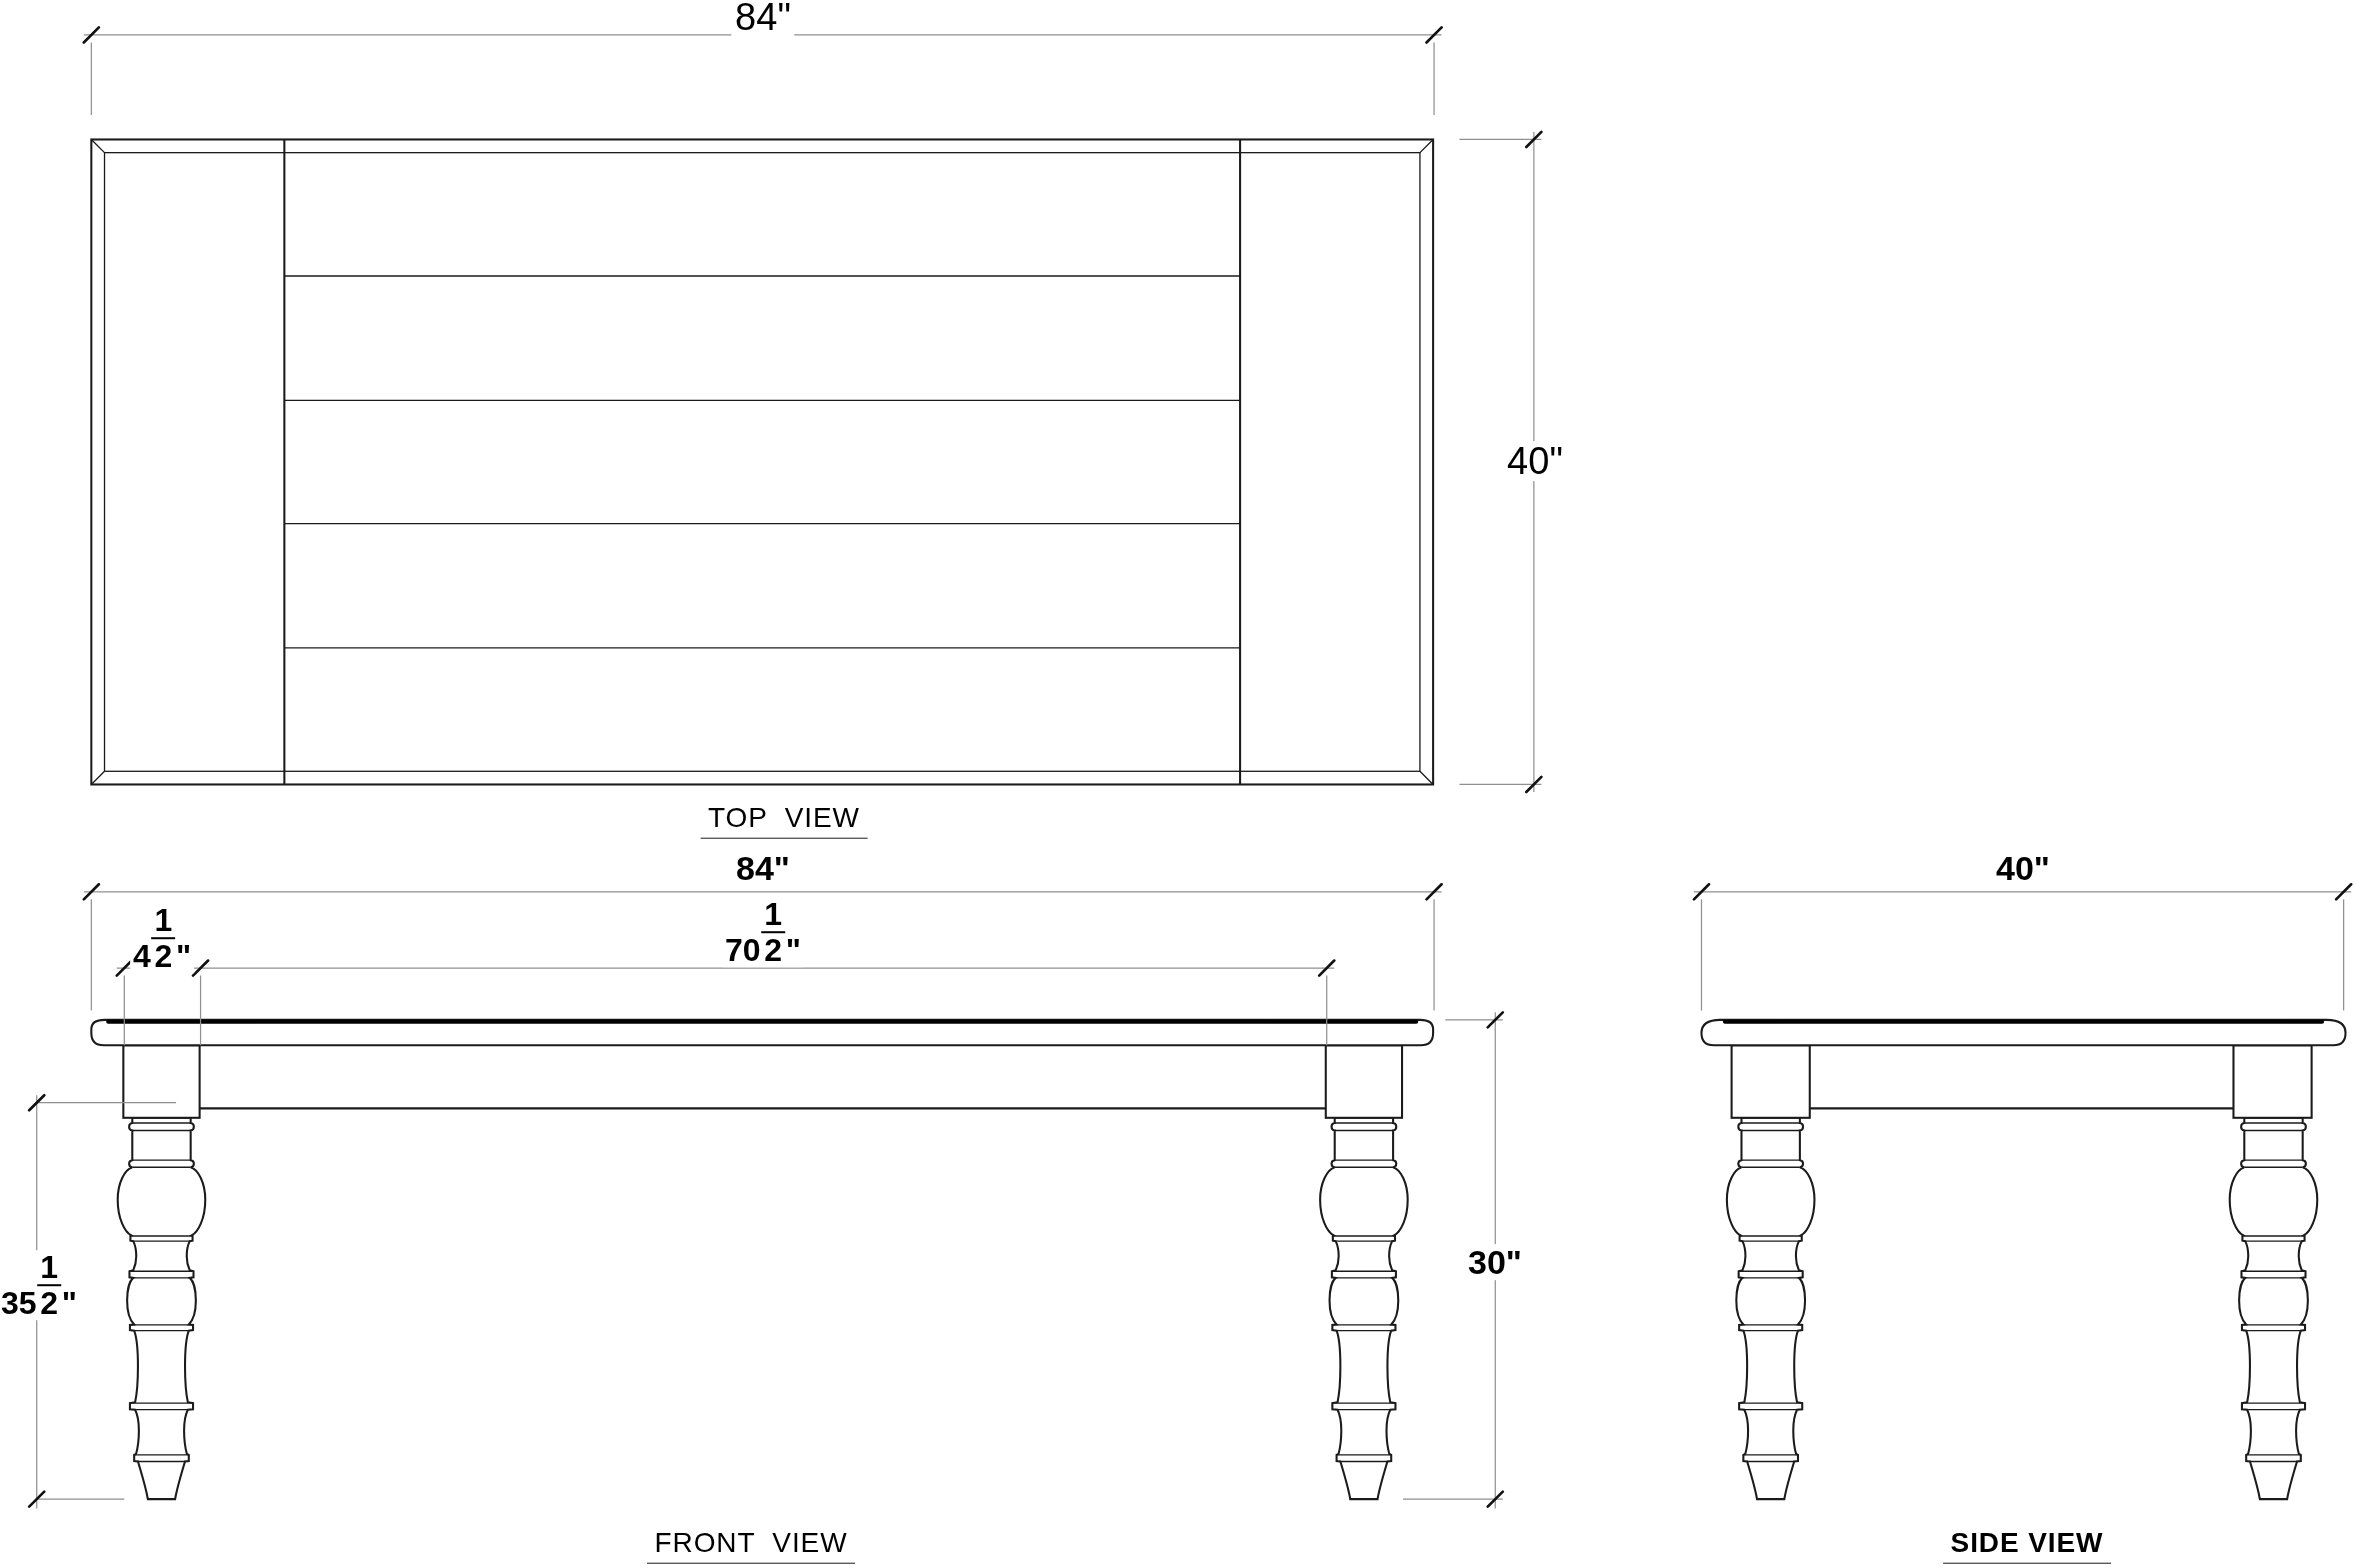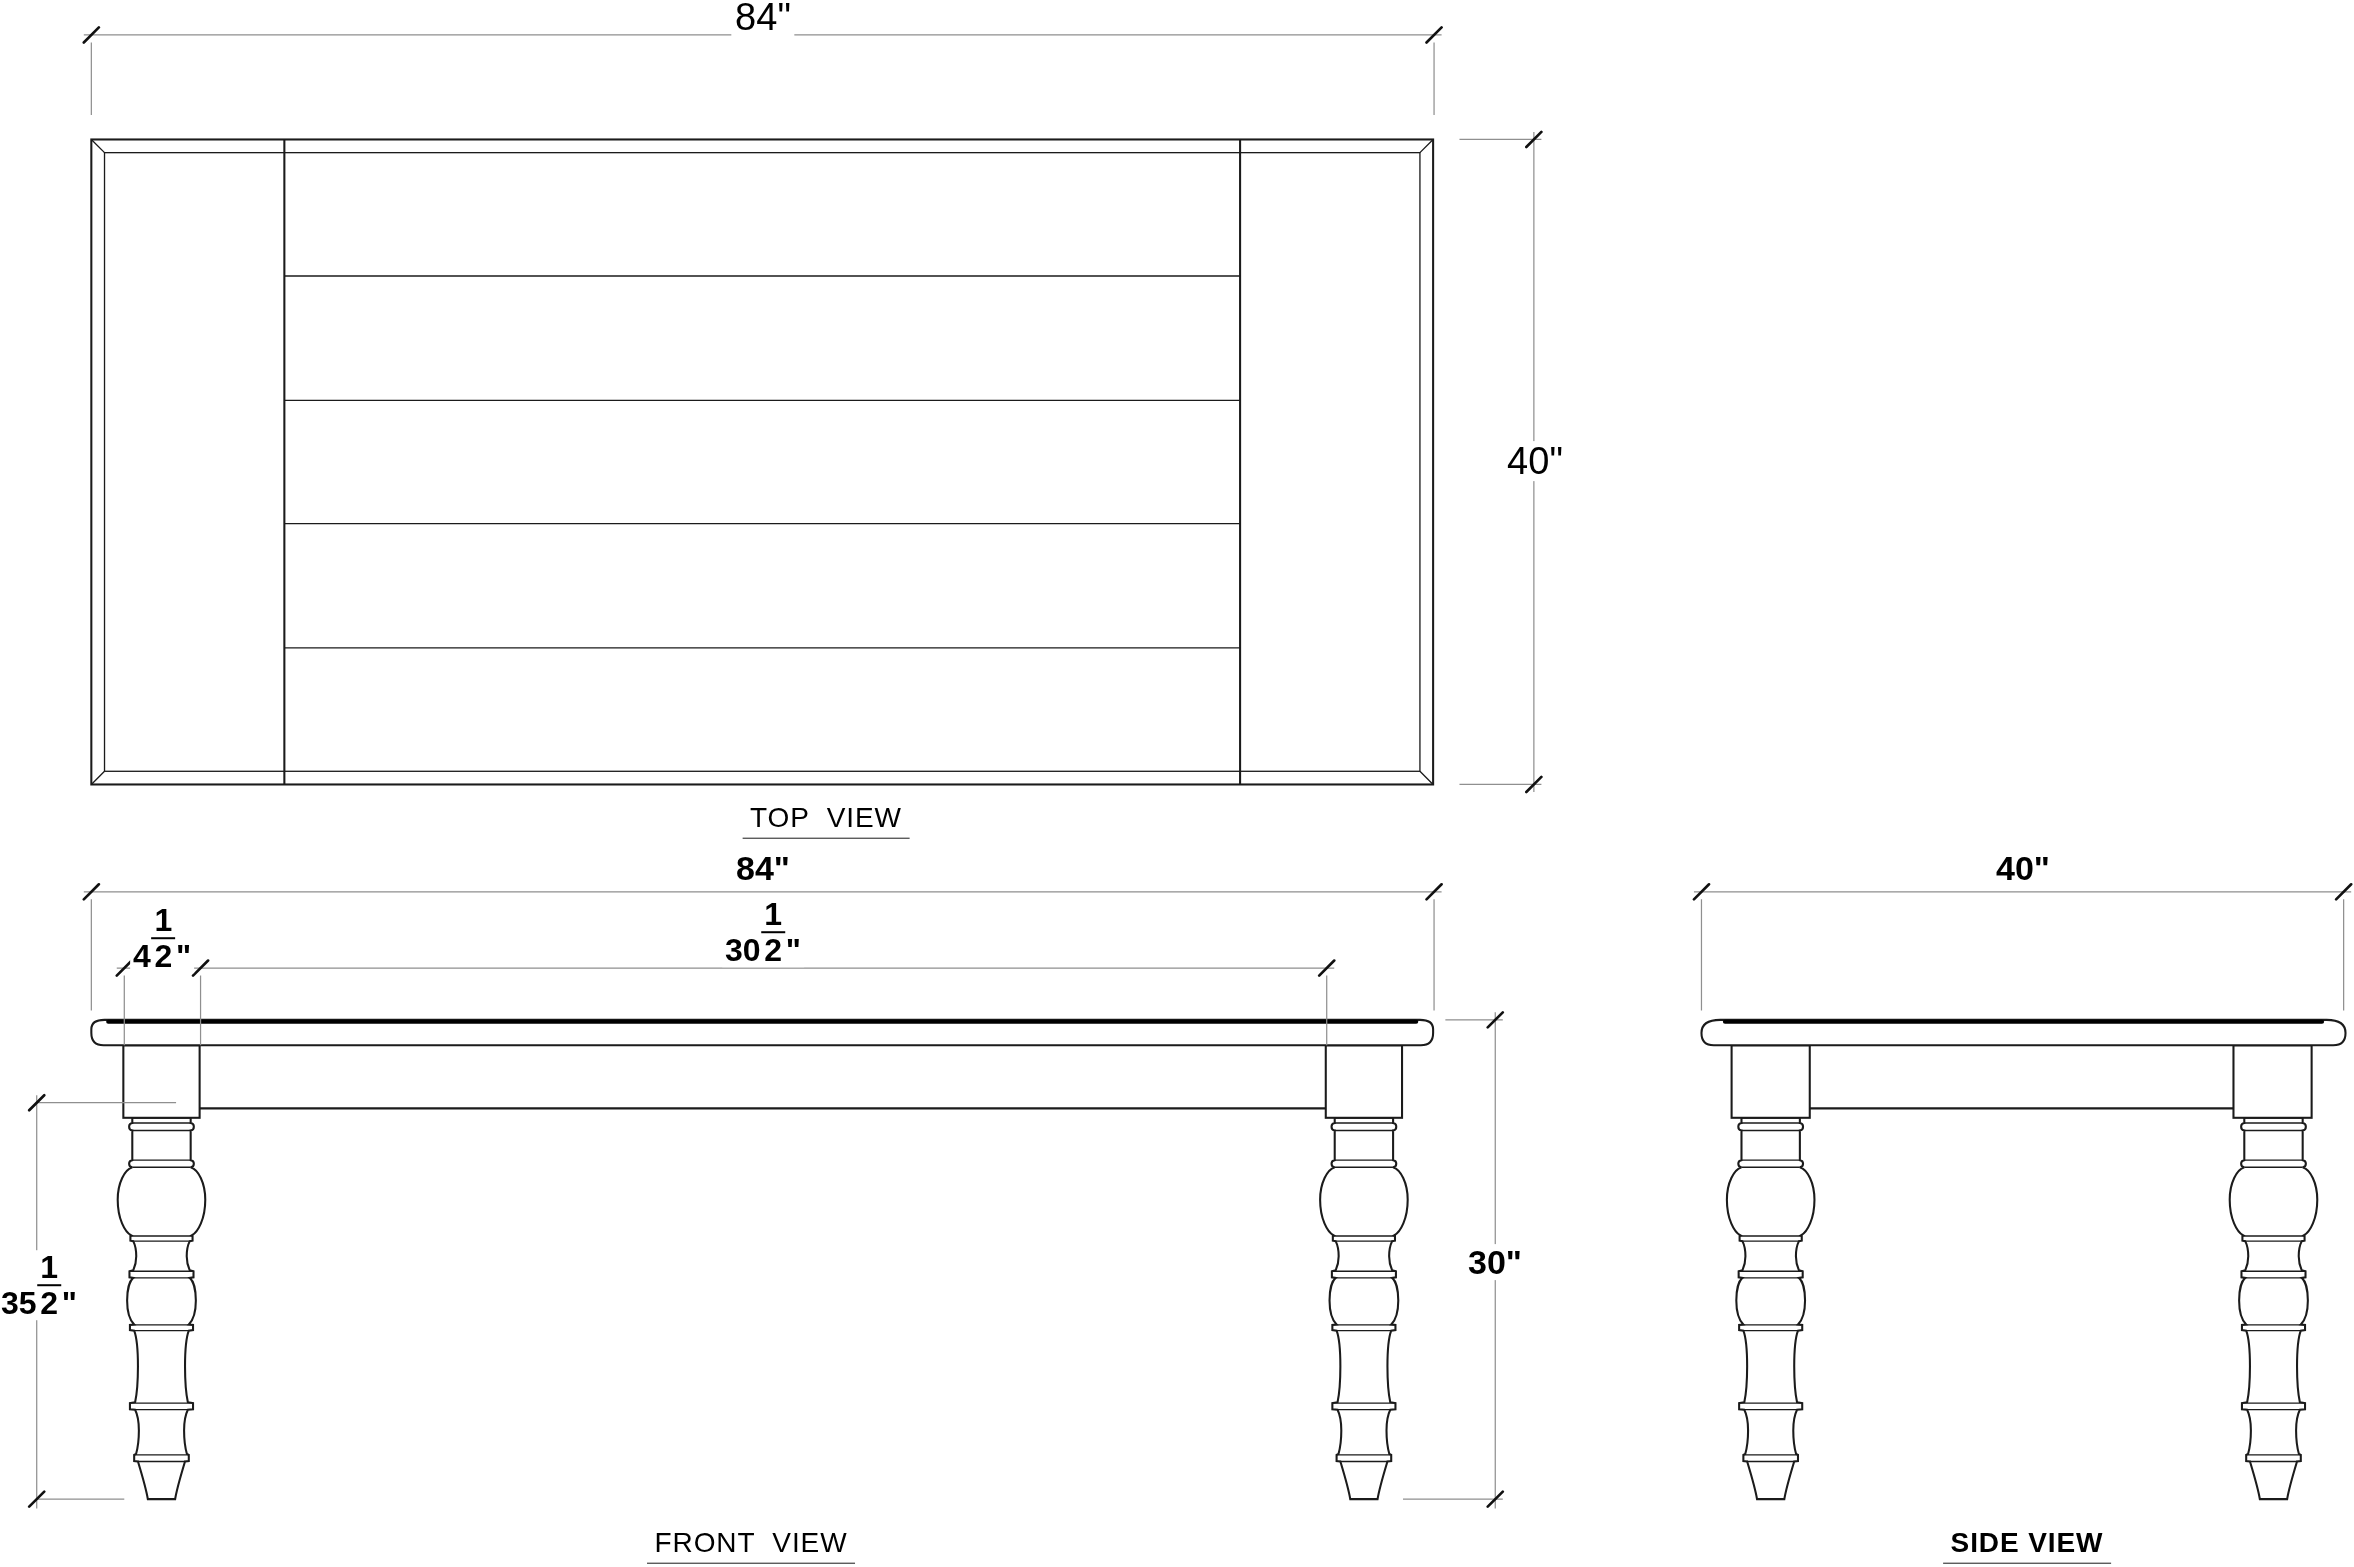--- a/index.html
+++ b/index.html
@@ -137,30 +137,30 @@
       <path class="dimline" d="M1588,1075 V1602 M1535,1083 H1596 M1490,1592 H1596"></path>
       <path class="tick" d="M1580,1091 L1596,1075 M1580,1600 L1596,1584"></path>
 
       <path class="dimline" d="M1799,947 H2497 M1807,955 V1073 M2489,955 V1073"></path>
       <path class="tick" d="M1799,955 L1815,939 M2481,955 L2497,939"></path>
     </g>
   </svg>
 
   <div class="lbl dim-top" style="left:763px;top:17px;">84"</div>
   <div class="lbl dim-top" style="left:1535px;top:461px;">40"</div>
-  <div class="lbl viewlabel" style="left:826px;top:821px;">TOP  VIEW</div>
+  <div class="lbl viewlabel" style="left:784px;top:821px;">TOP  VIEW</div>
 
   <div class="lbl dim-bold" style="left:763px;top:868px;">84"</div>
 
   <div class="lbl frac-label" style="left:162px;top:938px;">
     <span class="whole">4</span><span class="vf"><span class="num">1</span><span class="den">2</span></span><span class="unit">"</span>
   </div>
 
   <div class="lbl frac-label" style="left:763px;top:932px;">
-    <span class="whole">30</span><span class="vf"><span class="num">1</span><span class="den">2</span></span><span class="unit">"</span>
+    <span class="whole">70</span><span class="vf"><span class="num">1</span><span class="den">2</span></span><span class="unit">"</span>
   </div>
 
   <div class="lbl frac-label" style="left:39px;top:1285px;">
     <span class="whole">35</span><span class="vf"><span class="num">1</span><span class="den">2</span></span><span class="unit">"</span>
   </div>
 
   <div class="lbl dim-bold" style="left:1495px;top:1262px;">30"</div>
   <div class="lbl viewlabel" style="left:751px;top:1546px;">FRONT  VIEW</div>
 
   <div class="lbl dim-bold" style="left:2023px;top:868px;">40"</div>

